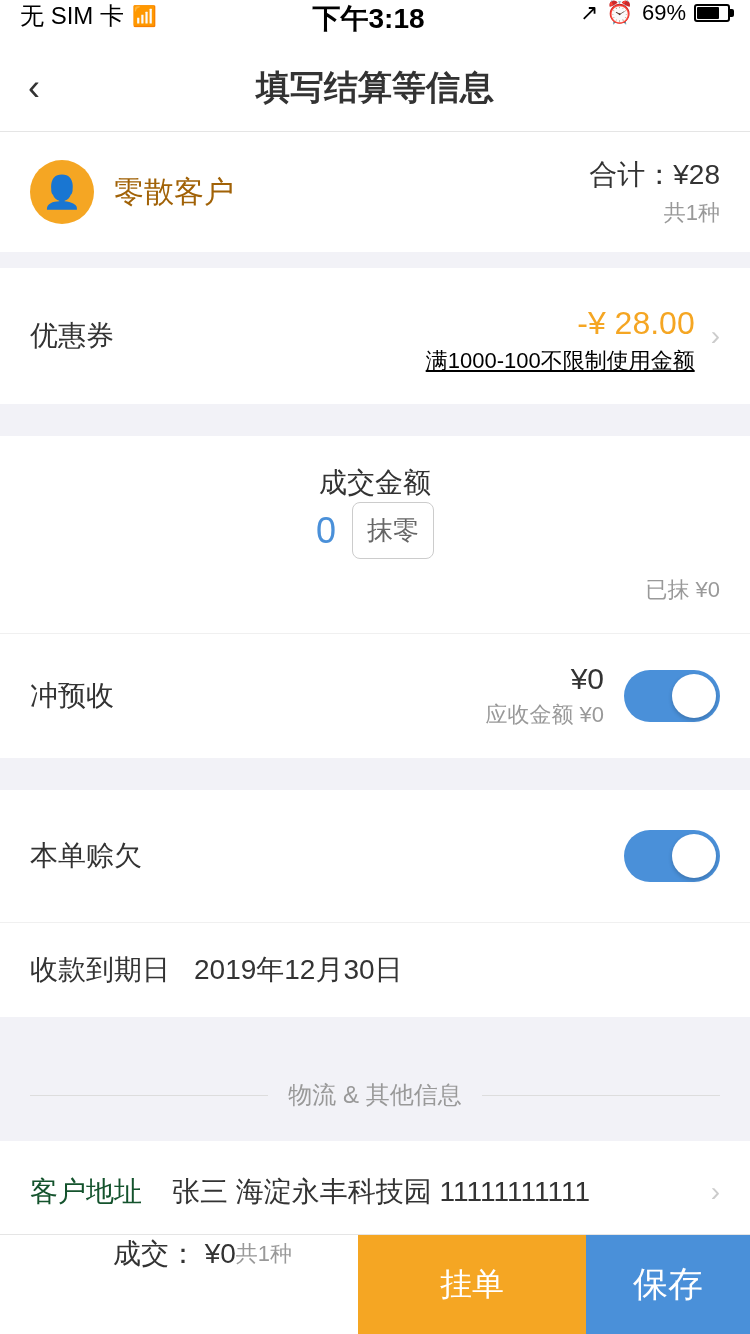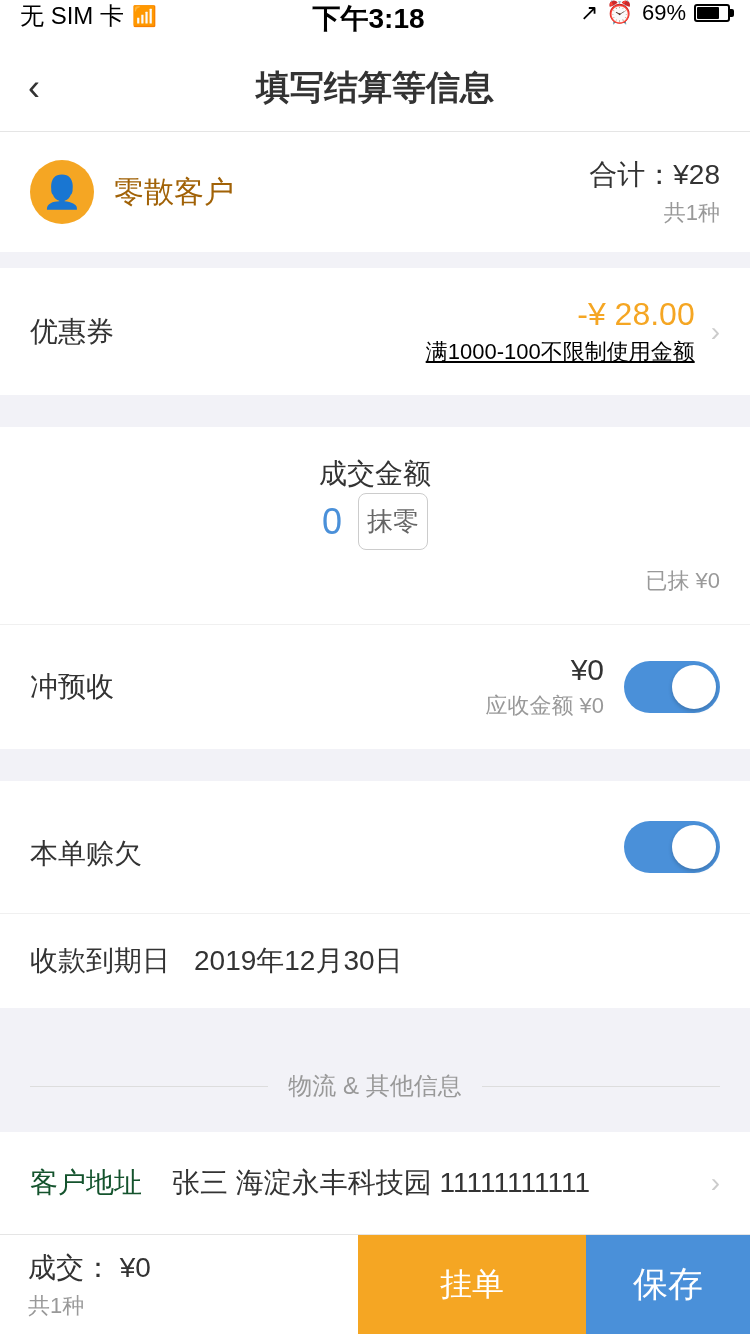--- a/index.html
+++ b/index.html
@@ -149,20 +149,21 @@
       align-items: center;
       gap: 16px;
     }
     .row-value-col {
       text-align: right;
     }
     .discount-amount {
       font-size: 32px;
       color: #f5a623;
       font-weight: 500;
+      margin-top: 9px;
     }
     .discount-desc {
       font-size: 22px;
       color: #000000;
       margin-top: 4px;
       text-decoration: underline;
     }
     .chevron-icon {
       font-size: 28px;
       color: #ccc;
@@ -170,21 +171,21 @@
 
     
     .deal-amount-value {
       font-size: 36px;
       color: #4a90d9;
       font-weight: 500;
     }
     .deal-rubzero-btn {
       border: 1px solid #ccc;
       border-radius: 8px;
-      padding: 10px 8px;
+      padding: 10px 14px;
       font-size: 26px;
       color: #666;
       background: #fff;
       cursor: pointer;
     }
     .deal-amount-row {
       display: flex;
       align-items: center;
       justify-content: space-between;
       padding: 28px 30px 16px;
@@ -242,21 +243,21 @@
       right: 4px; top: 4px;
       width: 44px; height: 44px;
       background: #fff;
       border-radius: 50%;
       box-shadow: 0 2px 4px rgba(0,0,0,0.2);
     }
 
     
     .debt-row {
       display: flex;
-      align-items: flex-end;
+      align-items: center;
       justify-content: space-between;
       padding: 40px 30px;
     }
     .debt-label {
       font-size: 28px;
       color: #333;
     }
 
     
     .due-date-row {
@@ -330,23 +331,23 @@
       bottom: 0;
       width: 750px;
       height: 100px;
       display: flex;
       background: #fff;
       border-top: 1px solid #e5e5e5;
     }
     .bottom-info {
       flex: 1;
       display: flex;
-      flex-direction: column;
+      flex-direction: row;
       justify-content: center;
-      padding-left: 28px;
+      padding-left: 47px;
     }
     .bottom-deal {
       font-size: 28px;
       color: #333;
     }
     .bottom-count {
       font-size: 22px;
       color: #999;
       margin-top: 4px;
     }

